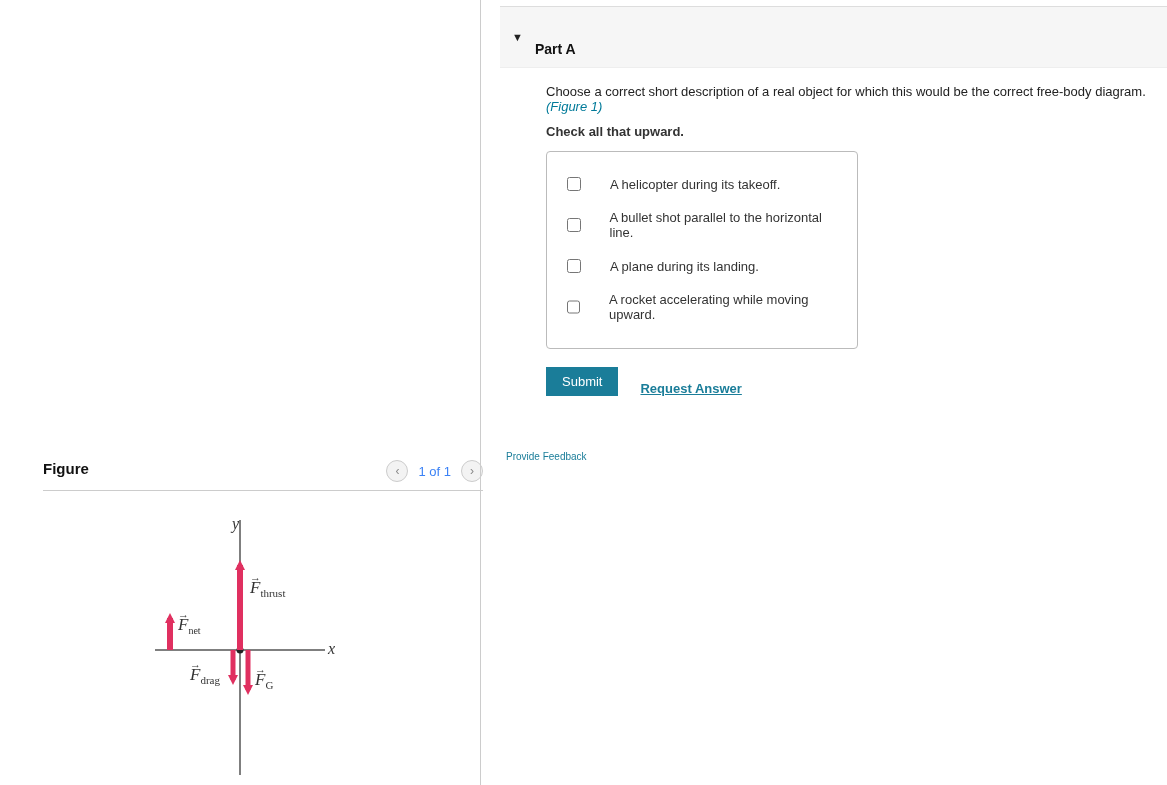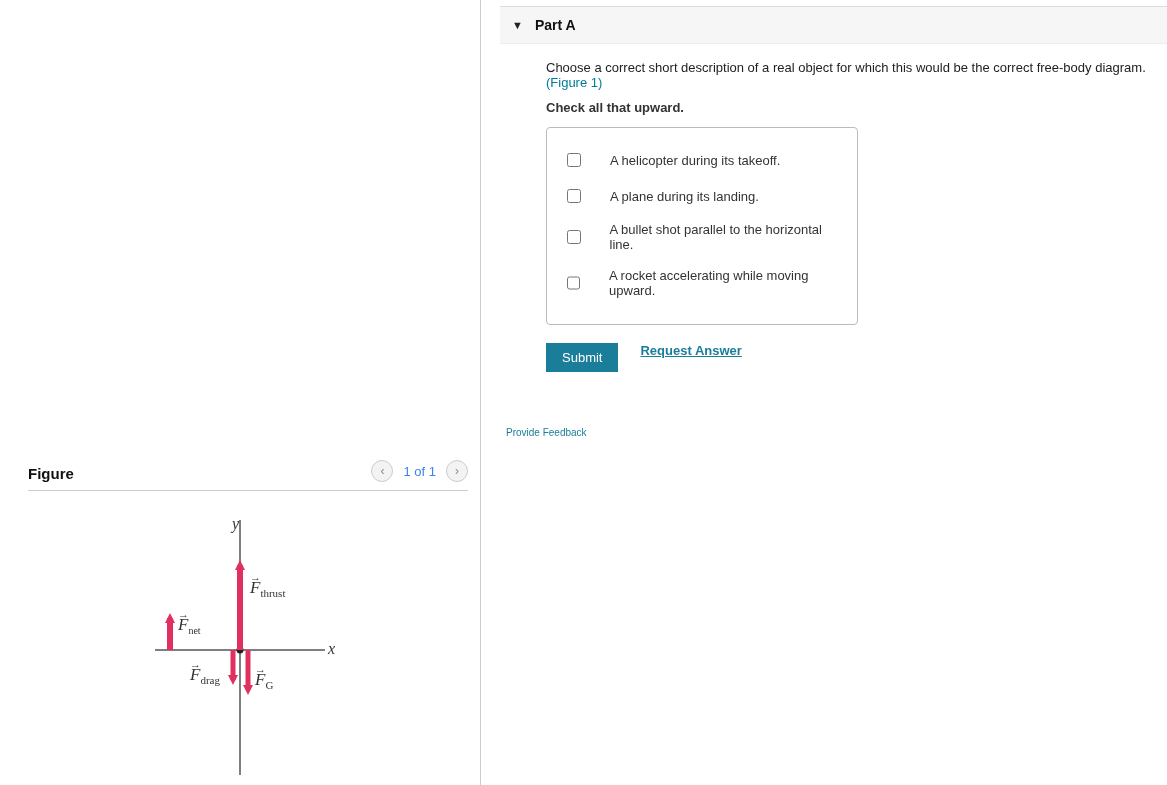--- a/index.html
+++ b/index.html
@@ -47,26 +47,27 @@
     gap: 12px;
   }
   .part-header .caret {
     font-size: 11px;
     color: #222;
   }
   .part-header .title {
     font-weight: bold;
     font-size: 14px;
     color: #111;
+    margin-top: 24px;
   }
   .part-body {
     padding: 16px 0 0 46px;
   }
   .question-text { color:#222; }
-  .figure-ref { color: #007a99; }
+  .figure-ref { color: #007a99; font-style: italic; }
   .check-all { font-weight: bold; margin-top: 10px; }
   .options-box {
     margin-top: 12px;
     border: 1px solid #bbb;
     border-radius: 4px;
     width: 312px;
     padding: 14px 16px 18px 16px;
   }
   .option-row {
     display: flex;
@@ -74,21 +75,21 @@
     gap: 26px;
     padding: 8px 0;
   }
   .option-row input[type="checkbox"] {
     width: 14px;
     height: 14px;
   }
   .submit-row {
     margin-top: 18px;
     display: flex;
-    align-items: flex-start;
+    align-items: flex-end;
     gap: 22px;
   }
   .submit-btn {
     background: #1a7d99;
     color: #fff;
     border: none;
     padding: 7px 16px;
     font-size: 13px;
     cursor: pointer;
   }
@@ -101,27 +102,27 @@
   }
   .provide-feedback {
     color: #1a7d99;
     font-size: 10px;
     margin: 55px 0 0 6px;
     cursor: pointer;
   }
   
   .figure-header {
     position: absolute;
-    left: 28px;
+    left: 43px;
     top: 460px;
     width: 440px;
     border-bottom: 1px solid #ccc;
     padding-bottom: 8px;
     display: flex;
-    align-items: flex-end;
+    align-items: flex-start;
   }
   .figure-title {
     font-weight: bold;
     font-size: 15px;
     color: #111;
   }
   .nav-controls {
     margin-left: auto;
     display: flex;
     align-items: center;
@@ -225,25 +226,25 @@
     <div class="figure-ref">(Figure 1)</div>
     <div class="check-all">Check all that upward.</div>
 
     <div class="options-box">
       <label class="option-row">
         <input type="checkbox" style="">
         <span>A helicopter during its takeoff.</span>
       </label>
       <label class="option-row">
         <input type="checkbox" style="">
+        <span>A bullet shot parallel to the horizontal line.</span>
+      </label>
+      <label class="option-row">
+        <input type="checkbox" style="">
         <span>A plane during its landing.</span>
-      </label>
-      <label class="option-row">
-        <input type="checkbox" style="">
-        <span>A bullet shot parallel to the horizontal line.</span>
       </label>
       <label class="option-row">
         <input type="checkbox" style="">
         <span>A rocket accelerating while moving upward.</span>
       </label>
     </div>
 
     <div class="submit-row">
       <button class="submit-btn">Submit</button>
       <span class="request-answer">Request Answer</span>

